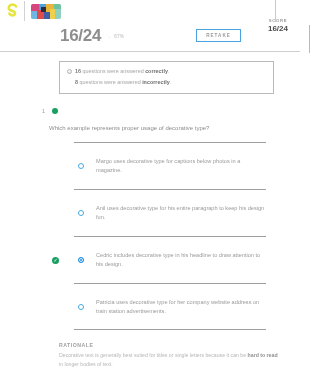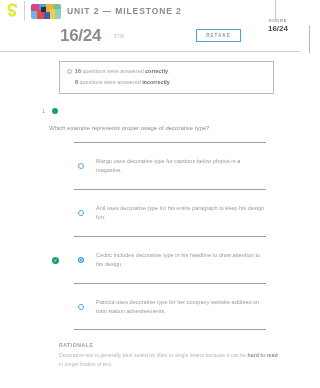--- a/index.html
+++ b/index.html
@@ -272,21 +272,20 @@
     <i style="left:15px;top:0;width:8px;height:8px;background:#e8b53a"></i>
     <i style="left:23px;top:0;width:7px;height:5px;background:#6fc2a0"></i>
     <i style="left:0;top:7px;width:6px;height:8px;background:#6fb7e0"></i>
     <i style="left:6px;top:6px;width:7px;height:9px;background:#e24b4b"></i>
     <i style="left:13px;top:8px;width:6px;height:7px;background:#3f5fa8"></i>
     <i style="left:19px;top:5px;width:5px;height:10px;background:#f0d04a"></i>
     <i style="left:24px;top:5px;width:6px;height:10px;background:#8fd0c0"></i>
     <i style="left:10px;top:3px;width:5px;height:5px;background:#2c2c3c"></i>
   </span>
 
-  <span class="unit-title">UNIT 2 — MILESTONE 2</span>
 
   <span class="topbar-rule-right"></span>
 </div>
 
 <div class="score-wrap">
   <div class="score-label">SCORE</div>
   <div class="score-value">16/24</div>
 </div>
 <div class="right-rule"></div>
 

